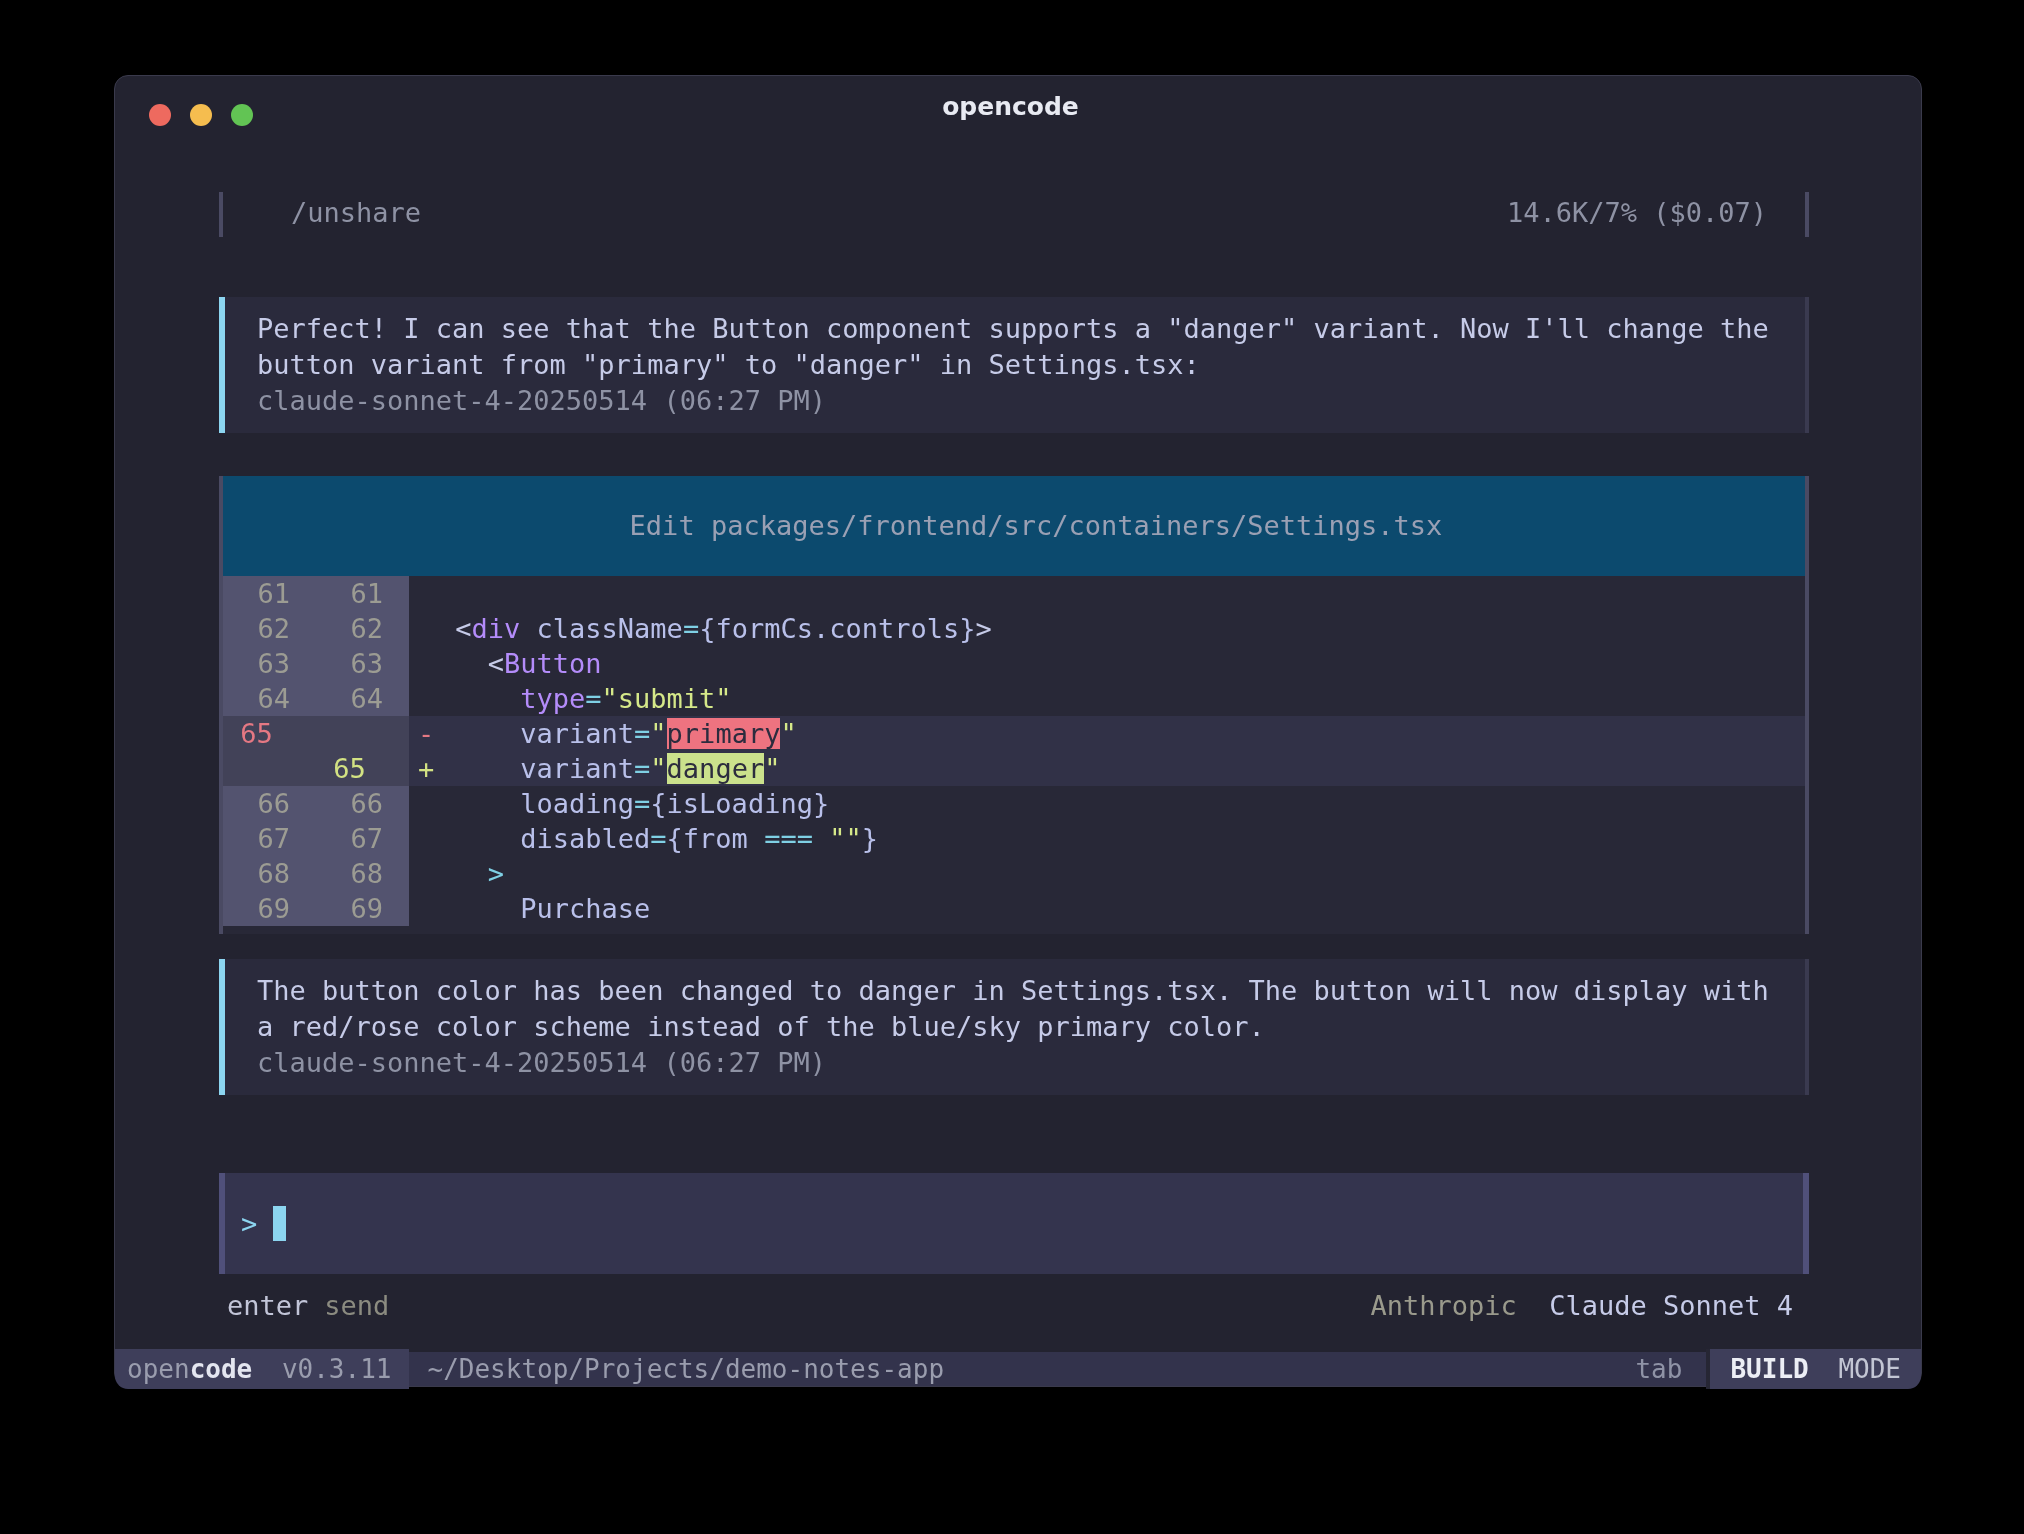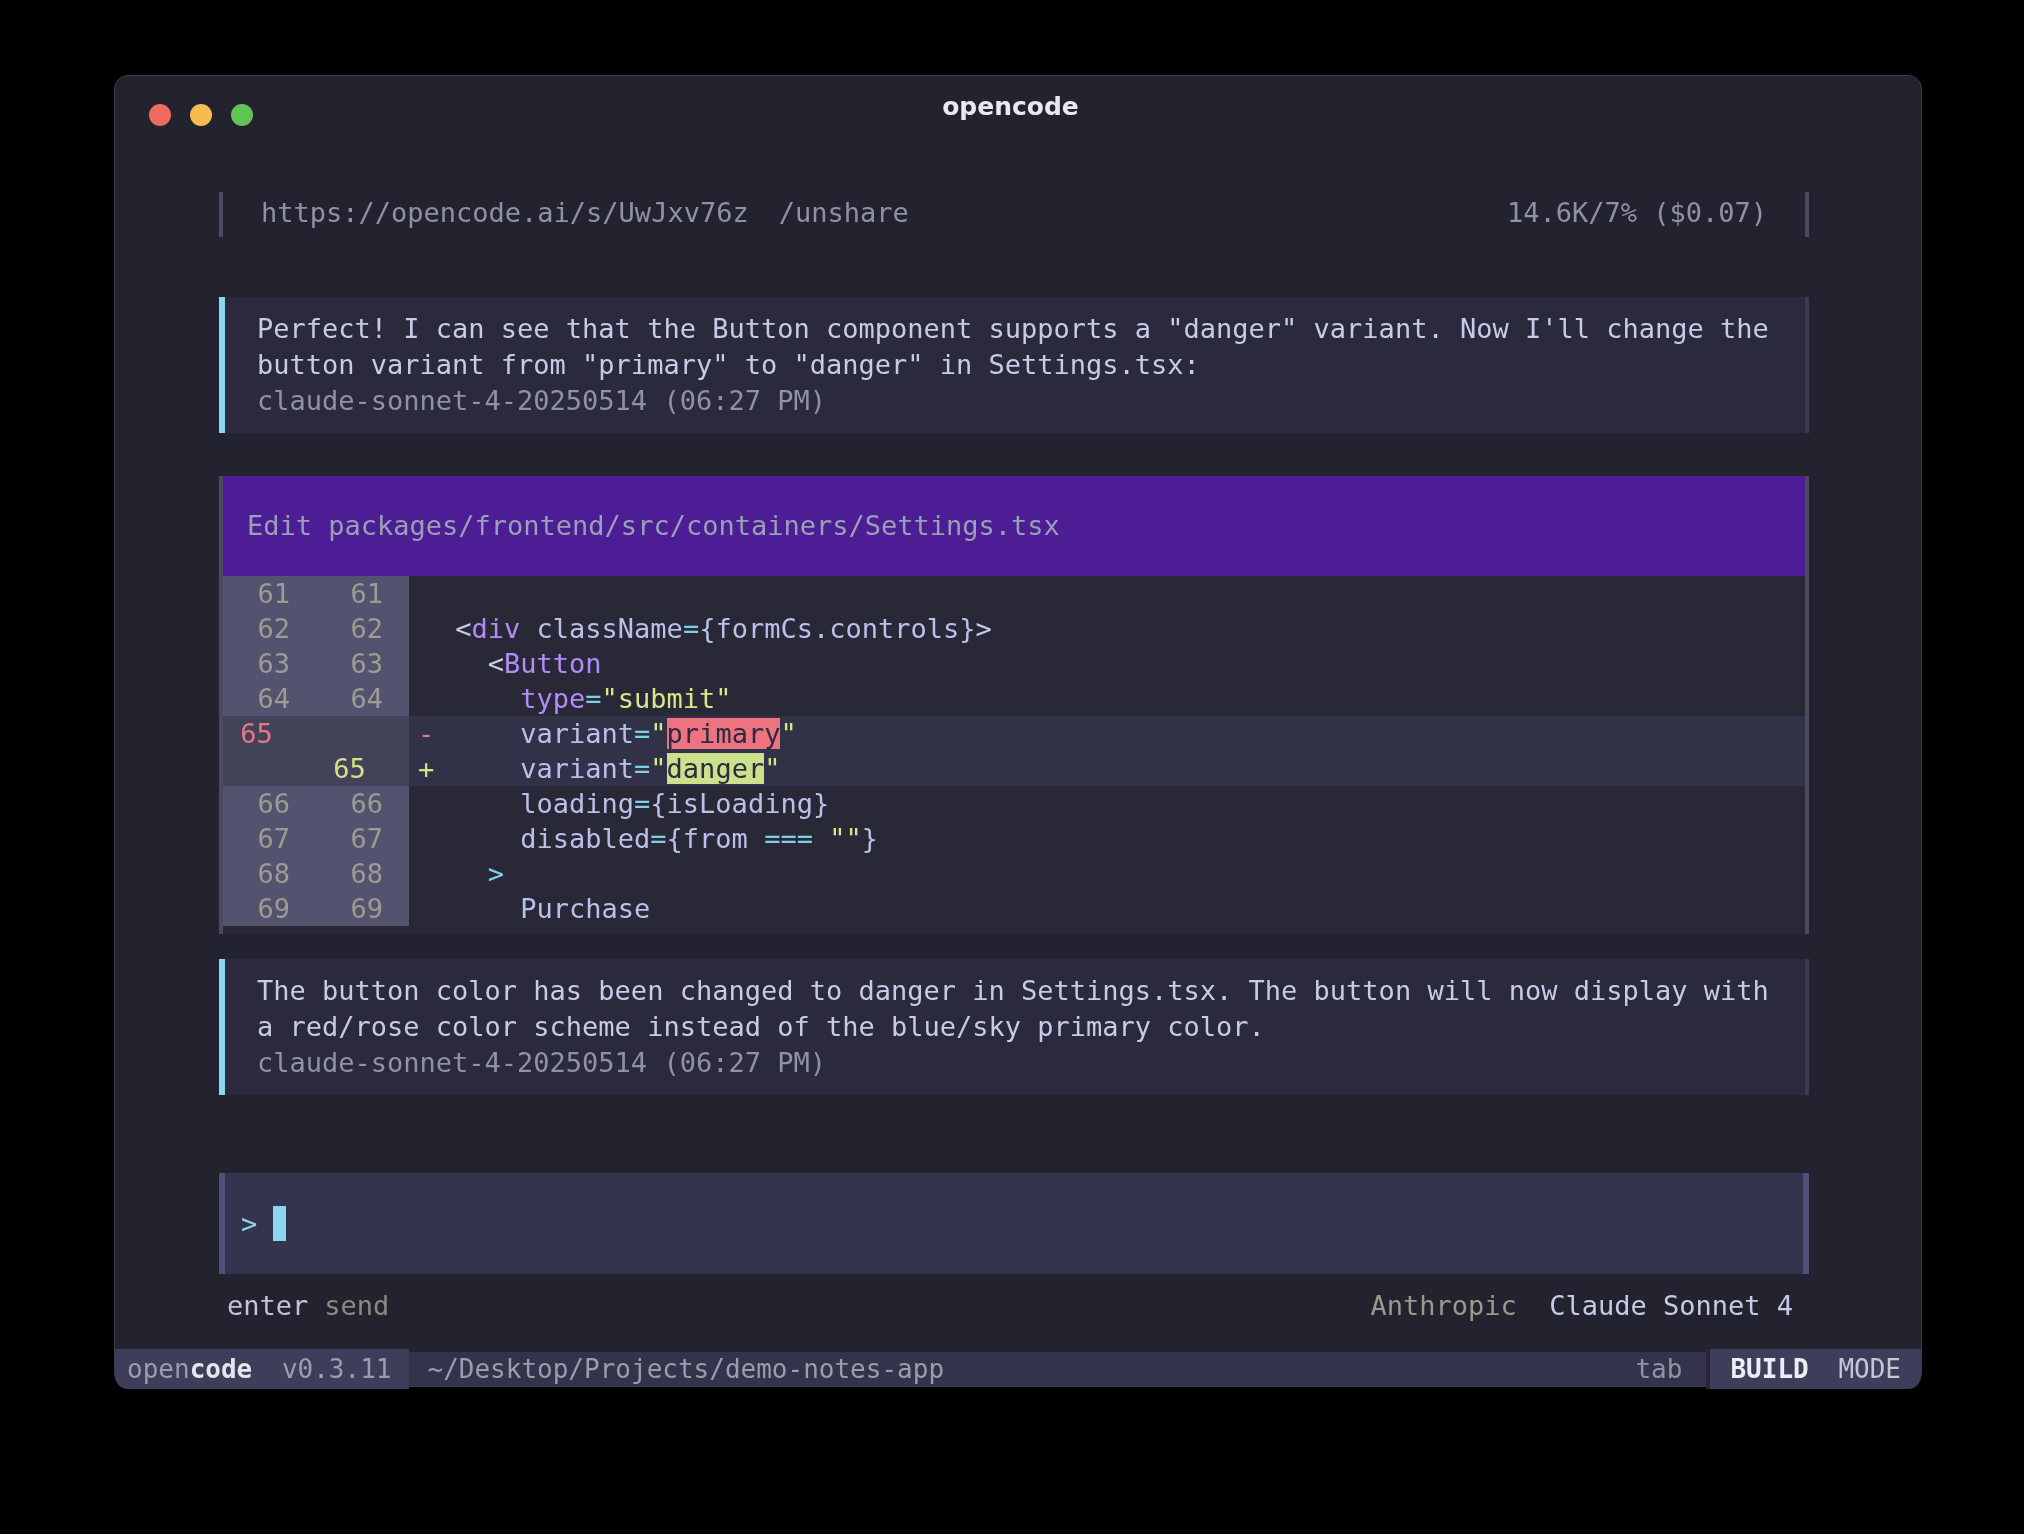--- a/index.html
+++ b/index.html
@@ -38,22 +38,22 @@
     border-left:6px solid var(--accent-cyan);border-right:4px solid #3a3a50;
     padding:14px 30px 14px 32px;line-height:36px;color:#c6cbe8;}
   .msg .meta{color:#8e92a4;}
   .msg.m1{top:221px;}
   .msg.m2{top:883px;}
 
   
   .diff-card{position:absolute;left:104px;right:112px;top:400px;
     background:#282837;border-left:4px solid #4a4a63;border-right:4px solid #4a4a63;
     padding-bottom:8px;}
-  .diff-header{height:100px;line-height:100px;background:#4c1d95;color:#9aa0b4;
-    padding-left:24px;}
+  .diff-header{height:100px;line-height:100px;background:#0c4a6e;color:#9aa0b4;
+    padding-left:44px;text-align:center;}
   .drow{display:flex;height:35px;line-height:35px;}
   .gut{width:93px;min-width:93px;text-align:right;padding-right:26px;
     background:#53536f;color:#9c9c93;}
   .drow.del .gut,.drow.add .gut{background:#424258;text-align:center;}
   .drow.del .gut.old{color:var(--removed-fg);}
   .drow.add .gut.new{color:var(--added-fg);}
   .sign{width:30px;min-width:30px;padding-left:9px;}
   .code{flex:1;white-space:pre;}
   .drow.del .sign,.drow.del .code{background:#313147;color:var(--removed-fg);}
   .drow.add .sign,.drow.add .code{background:#313147;color:var(--added-fg);}
@@ -99,21 +99,20 @@
 
   <div class="titlebar">
     <span class="dot r"></span>
     <span class="dot y"></span>
     <span class="dot g"></span>
     <div class="wtitle">opencode</div>
   </div>
 
   <div class="session-header">
     <div class="sh-line2">
-      <span class="sh-url">https://opencode.ai/s/UwJxv76z</span>
       <span class="sh-unshare">/unshare</span>
       <span class="sh-stats">14.6K/7% ($0.07)</span>
     </div>
   </div>
 
   <div class="msg m1">
     <div>Perfect! I can see that the Button component supports a "danger" variant. Now I'll change the</div>
     <div>button variant from "primary" to "danger" in Settings.tsx:</div>
     <div class="meta">claude-sonnet-4-20250514 (06:27 PM)</div>
   </div>

